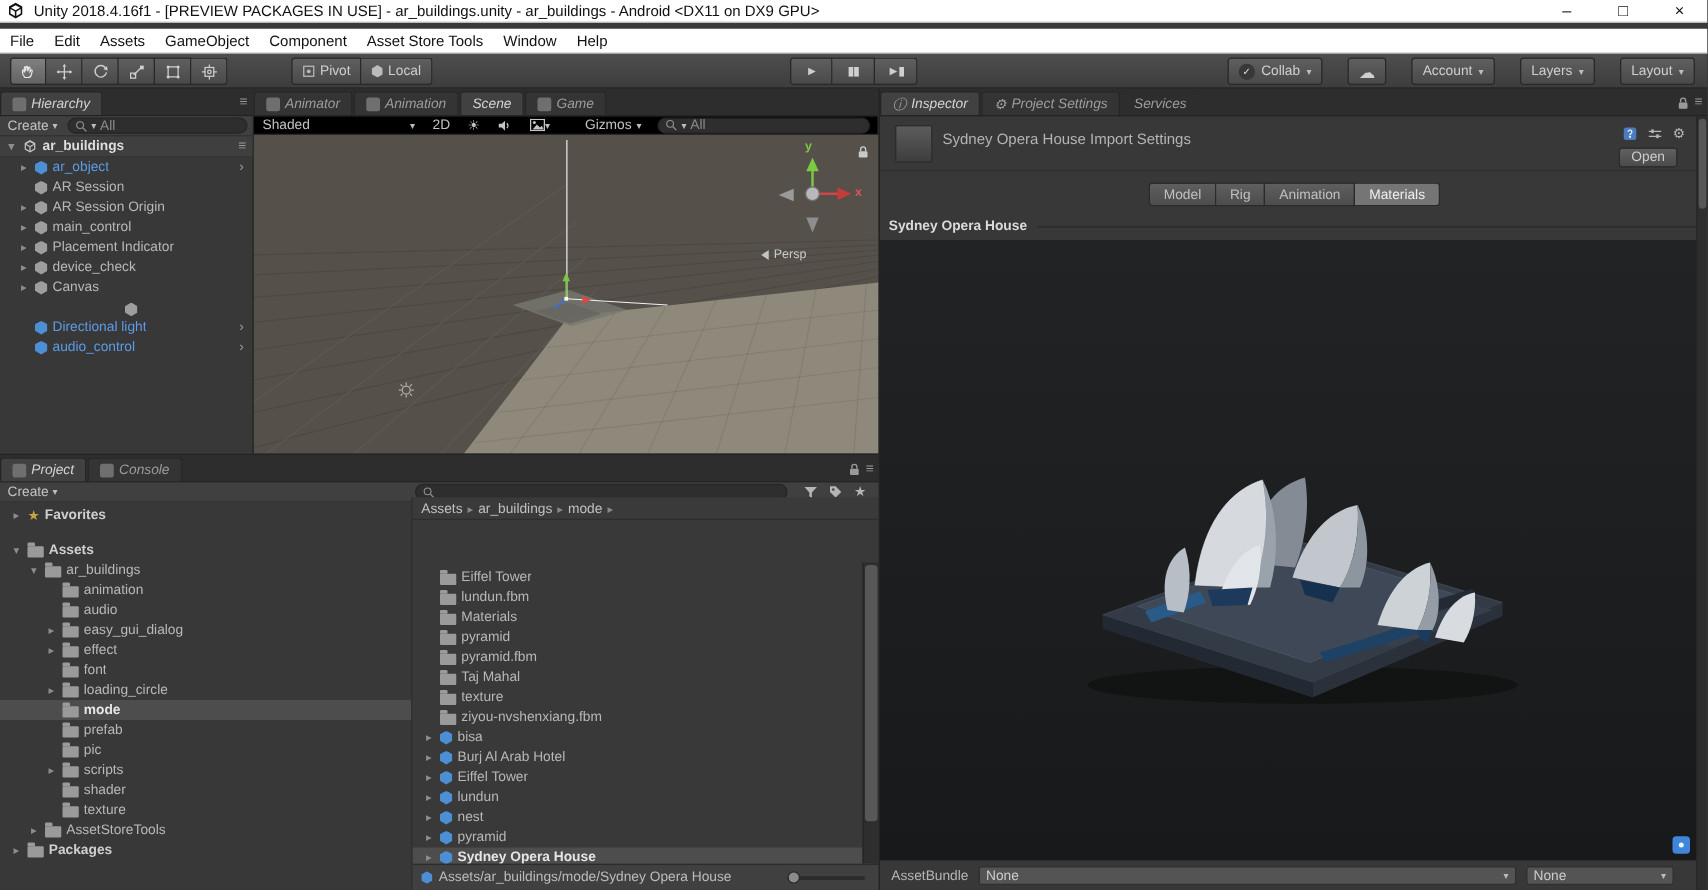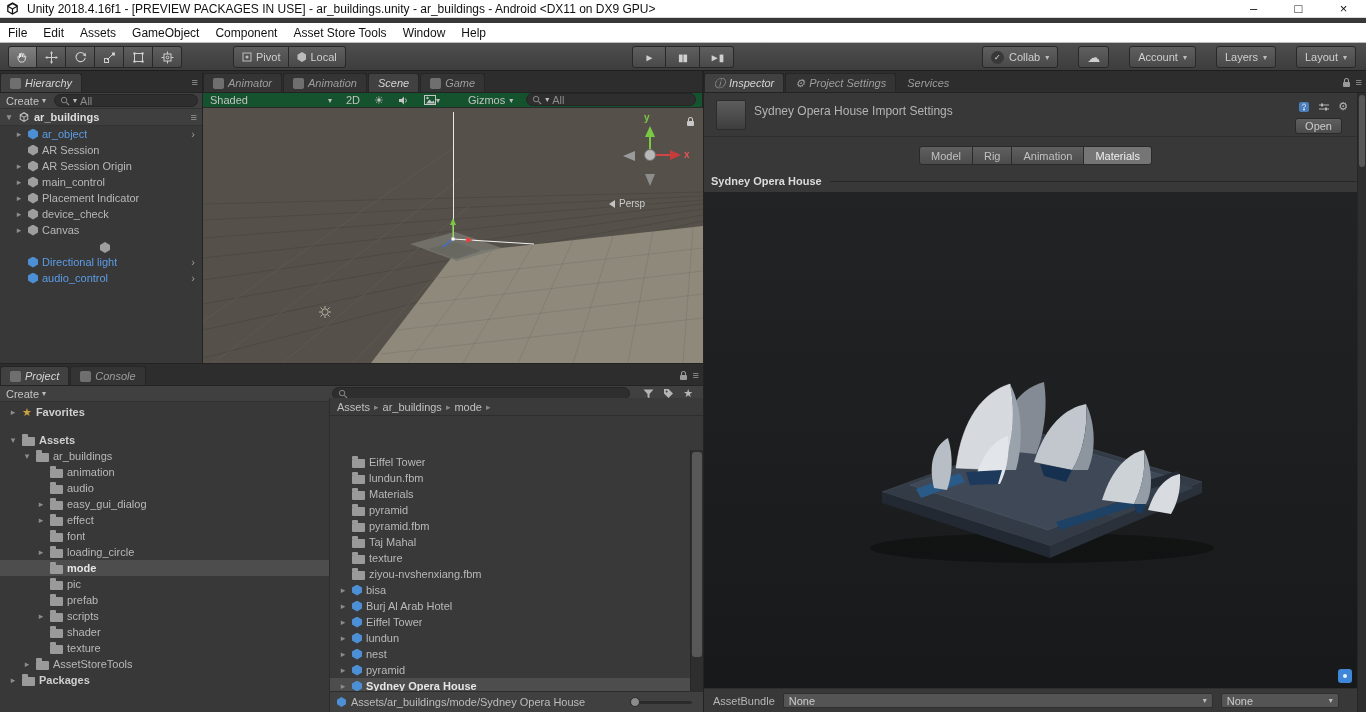--- a/index.html
+++ b/index.html
@@ -56,21 +56,21 @@
 .prefab-arrow{margin-left:auto;margin-right:5px;color:#9d9d9d;font-size:11px;}
 .v-scroll{position:absolute;background:#2e2e2e;border-left:1px solid #262626;}
 .v-thumb{position:absolute;left:1px;right:1px;background:#585858;border-radius:3px;}
 
 
 .hierarchy-panel{left:0;top:71px;width:203px;height:292px;border-right:1px solid #232323;}
 .scene-row{height:17px;background:#3f3f3f;display:flex;align-items:center;gap:4px;font-weight:bold;color:#dedede;border-bottom:1px solid #333;}
 
 
 .scene-panel{left:203px;top:71px;width:500px;height:292px;border-right:1px solid #232323;}
-.scene-toolbar{height:15px;background:#14532d;border-bottom:1px solid #2a2a2a;display:flex;gap:4px;padding:0 2px;color:#c3c3c3;}
+.scene-toolbar{height:15px;background:#000000;border-bottom:1px solid #2a2a2a;display:flex;align-items:center;gap:4px;padding:0 2px;color:#c3c3c3;}
 .scene-dd{display:flex;align-items:center;gap:4px;padding:0 5px;height:100%;}
 .scene-btn{display:flex;align-items:center;justify-content:center;padding:0 5px;height:100%;}
 .scene-canvas{position:absolute;left:0;top:37px;width:500px;height:255px;overflow:hidden;}
 .scene-overlay{position:absolute;font-size:10px;}
 .persp-tri{width:0;height:0;border-top:4px solid transparent;border-bottom:4px solid transparent;border-right:6px solid #c4c4c4;display:inline-block;margin-right:4px;}
 
 
 .project-panel{left:0;top:363px;width:703px;height:349px;border-top:1px solid #232323;}
 .proj-tree{position:absolute;left:0;top:34px;width:330px;bottom:0;overflow:hidden;border-right:1px solid #2c2c2c;padding-top:6px;}
 .proj-list{position:absolute;left:330px;top:34px;right:0;bottom:0;overflow:hidden;background:#393939;}
@@ -570,26 +570,26 @@
         <span class="lbl">loading_circle</span>
       </div>
     <div class="row sel" style="padding-left:36px;">
         <span class="tri hid"></span>
         <span class="folder"></span>
         <span class="lbl" style="font-weight:bold;">mode</span>
       </div>
     <div class="row" style="padding-left:36px;">
         <span class="tri hid"></span>
         <span class="folder"></span>
+        <span class="lbl">prefab</span>
+      </div>
+    <div class="row" style="padding-left:36px;">
+        <span class="tri hid"></span>
+        <span class="folder"></span>
         <span class="lbl">pic</span>
-      </div>
-    <div class="row" style="padding-left:36px;">
-        <span class="tri hid"></span>
-        <span class="folder"></span>
-        <span class="lbl">prefab</span>
       </div>
     <div class="row" style="padding-left:36px;">
         <span class="tri">▸</span>
         <span class="folder"></span>
         <span class="lbl">scripts</span>
       </div>
     <div class="row" style="padding-left:36px;">
         <span class="tri hid"></span>
         <span class="folder"></span>
         <span class="lbl">shader</span>

